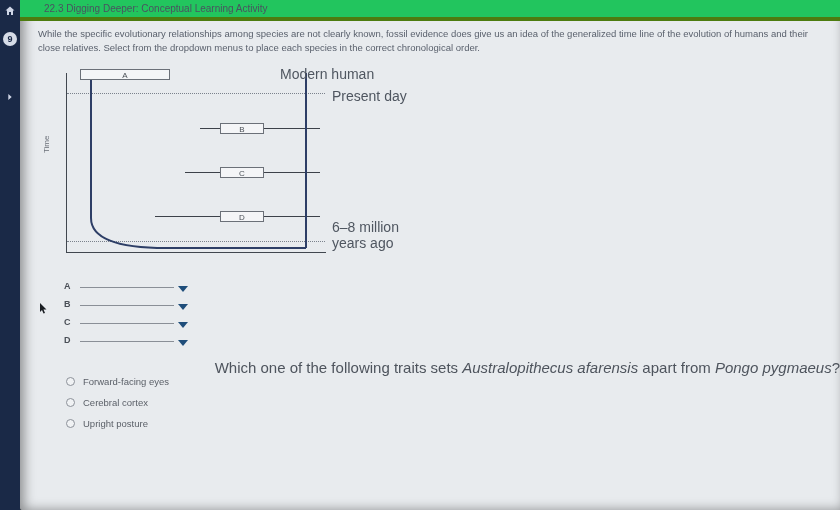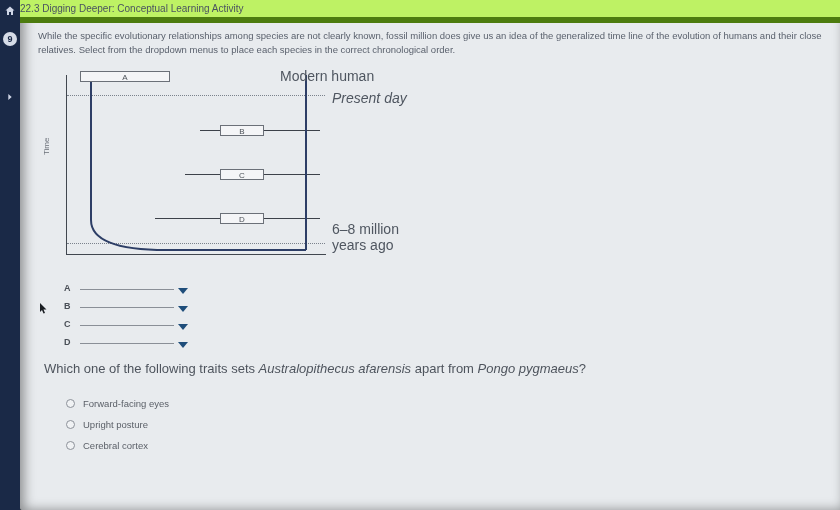--- a/index.html
+++ b/index.html
@@ -5,51 +5,51 @@
   * { box-sizing: border-box; margin: 0; padding: 0; }
   html, body { width: 840px; height: 510px; font-family: Arial, sans-serif; background: #0a0f1a; overflow: hidden; }
   .screen { width: 840px; height: 510px; display: flex; background: #0a0f1a; }
   .left-rail { width: 20px; background: #1a2947; display: flex; flex-direction: column; align-items: center; padding-top: 4px; gap: 14px; }
   .rail-icon { width: 14px; height: 14px; display: flex; align-items: center; justify-content: center; color: #cfd6e6; font-size: 10px; }
   .rail-icon.home svg { width: 12px; height: 12px; fill: #cfd6e6; }
   .rail-badge { width: 14px; height: 14px; border-radius: 50%; background: #d6dce8; color: #1a2947; font-size: 9px; font-weight: bold; display: flex; align-items: center; justify-content: center; }
   .rail-arrow { width: 14px; height: 14px; display:flex; align-items:center; justify-content:center; margin-top:30px;}
   .rail-arrow svg { width:10px; height:10px; fill:#cfd6e6;}
   .content { flex: 1; background: #e8ebee; display: flex; flex-direction: column; box-shadow: inset 4px 0 12px rgba(0,0,0,0.4); border-radius: 2px 0 0 2px; }
-  .title-bar { background: #bef264; font-size: 10px; color: #4a5360; padding: 3px 0; border-bottom: 6px solid #4d7c0f; }
+  .title-bar { background: #22c55e; font-size: 10px; color: #4a5360; padding: 3px 24px; border-bottom: 4px solid #4d7c0f; }
   .instructions { font-size: 9.5px; color: #5a616d; padding: 6px 18px 4px 18px; line-height: 1.45; }
   .main-body { padding: 4px 0 0 30px; }
   .diagram-wrap { width: 380px; height: 200px; position: relative; margin-bottom: 18px; }
   .ylabel { position: absolute; left: -8px; top: 90px; transform: rotate(-90deg); transform-origin: left top; font-size: 8px; color: #6a6f78; }
   .axes { position: absolute; left: 16px; bottom: 10px; width: 260px; height: 180px; border-left: 1.5px solid #41474f; border-bottom: 1.5px solid #41474f; }
   .dotted { position: absolute; border-top: 1.5px dotted #7b828c; }
   .dotted.top { left: 17px; top: 30px; width: 258px; }
   .dotted.bot { left: 17px; top: 178px; width: 258px; }
   .label-right { position: absolute; font-size: 14px; color: #4f5660; }
-  .label-right.present { left: 282px; top: 25px; font-style: italic; }
+  .label-right.present { left: 282px; top: 25px; }
   .label-right.ago { left: 282px; top: 156px; }
   .label-right.modern { left: 230px; top: 3px; }
   .curve { position: absolute; left: 16px; bottom: 10px; width: 260px; height: 180px; pointer-events: none; }
   .box { position: absolute; border: 1px solid #6b7078; background: #f4f5f7; height: 11px; }
   .box-label { font-size: 8px; color: #4a5057; text-align: center; line-height: 11px; }
   .boxA { width: 90px; left: 30px; top: 6px; }
   
   .boxB { width: 44px; left: 170px; top: 60px; }
   .boxC { width: 44px; left: 170px; top: 104px; }
   .boxD { width: 44px; left: 170px; top: 148px; }
   .branch-line { position: absolute; background: #3c4149; height: 1.2px; }
   .dropdowns { margin: 6px 0 14px 14px; }
   .dd-row { display: flex; align-items: center; margin-bottom: 8px; font-size: 9px; color: #4a4f57; }
   .dd-label { width: 14px; font-weight: bold; }
   .dd-box { position: relative; width: 108px; height: 4px; margin-left: 2px; }
   .dd-line { position:absolute; left:0; right:14px; bottom:0; height:1px; background:#8a8f97; }
   .dd-caret { position:absolute; right:0; bottom:-4px; width:0; height:0; border-left:5px solid transparent; border-right:5px solid transparent; border-top:6px solid #1e4d7a; }
-  .question { font-size: 13px; color: #4e545d; margin: 4px 0 0 -6px; }
+  .question { font-size: 15px; color: #4e545d; margin: 4px 0 0 -6px; text-align: right; }
   .question em { font-style: italic; }
-  .options { margin-left: 16px; margin-top: 22px; }
+  .options { margin-left: 16px; }
   .opt-row { display:flex; align-items:center; font-size:9.5px; color:#5a5f67; margin-bottom: 10px; }
   .radio { width:9px; height:9px; border:1px solid #8c9199; border-radius:50%; margin-right:8px; background:#f0f2f4; }
   .cursor { position: absolute; left: 38px; top: 300px; }
   .cursor svg { width: 12px; height: 12px; }
 </style>
 </head>
 <body>
 
 <div class="screen">
   <div class="left-rail">
@@ -61,21 +61,21 @@
     <div class="rail-badge">9</div>
     <div class="rail-arrow">
       <svg viewBox="0 0 24 24">
           <path d="M8 5l8 7-8 7z"></path>
         </svg>
     </div>
   </div>
 
   <div class="content">
     <div class="title-bar">22.3 Digging Deeper: Conceptual Learning Activity</div>
-    <div class="instructions">While the specific evolutionary relationships among species are not clearly known, fossil million does give us an idea of the generalized time line of the evolution of humans and their close relatives. Select from the dropdown menus to place each species in the correct chronological order.</div>
+    <div class="instructions">While the specific evolutionary relationships among species are not clearly known, fossil evidence does give us an idea of the generalized time line of the evolution of humans and their close relatives. Select from the dropdown menus to place each species in the correct chronological order.</div>
 
     <div class="main-body">
 
       <div class="diagram-wrap">
         <div class="ylabel">Time</div>
         <div class="axes"></div>
 
         <div class="dotted top"></div>
         <div class="dotted bot"></div>
 
@@ -141,25 +141,25 @@
         <span>Which one of the following traits sets </span><em>Australopithecus afarensis</em><span> apart from </span><em>Pongo pygmaeus</em><span>?</span>
       </div>
 
       <div class="options">
         <div class="opt-row">
           <div class="radio"></div>
           <span>Forward-facing eyes</span>
         </div>
         <div class="opt-row">
           <div class="radio"></div>
-          <span>Upright posture</span>
+          <span>Cerebral cortex</span>
         </div>
         <div class="opt-row">
           <div class="radio"></div>
-          <span>Cerebral cortex</span>
+          <span>Upright posture</span>
         </div>
       </div>
 
     </div>
   </div>
 
   <div class="cursor">
     <svg viewBox="0 0 24 24">
         <path fill="#1a1d22" d="M4 2l0 18 4-4 3 7 3-1-3-7 6 0z"></path>
       </svg>

